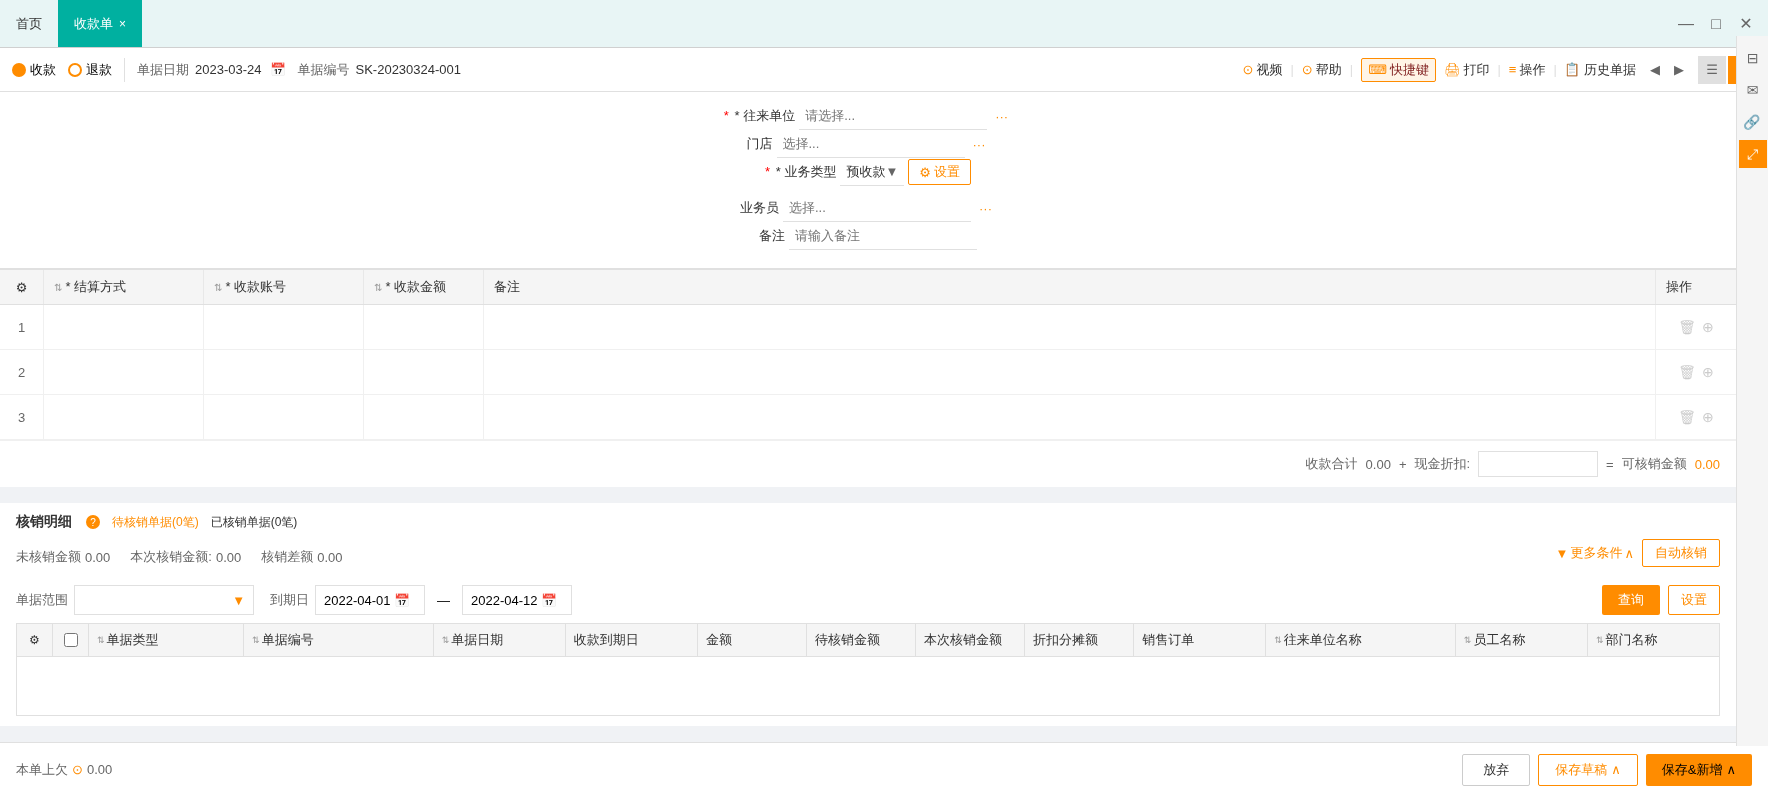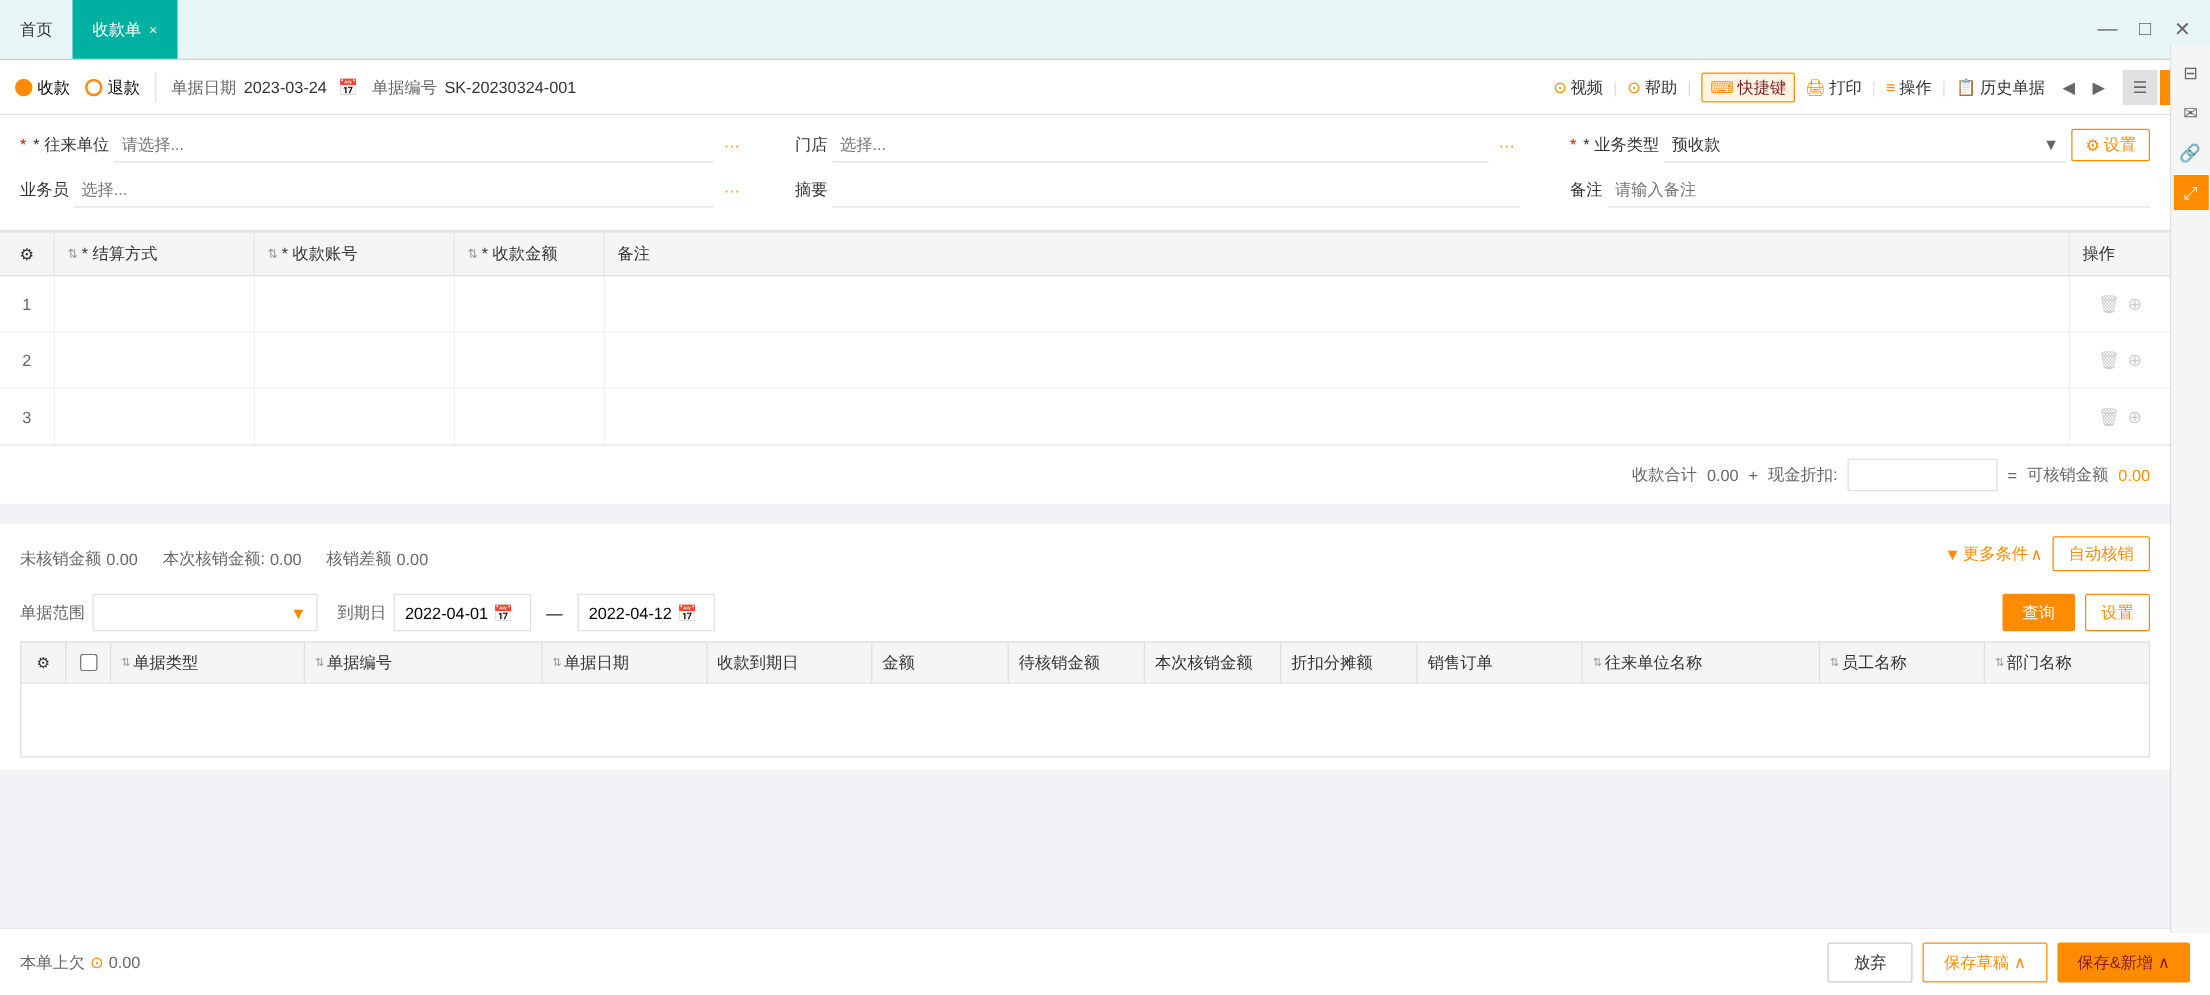--- a/index.html
+++ b/index.html
@@ -44,21 +44,21 @@
     .nav-arrows { display: flex; gap: 2px; }
     .nav-arrow { width: 22px; height: 22px; display: flex; align-items: center; justify-content: center; cursor: pointer; color: #666; }
     .view-btns { display: flex; }
     .view-btn { width: 28px; height: 28px; display: flex; align-items: center; justify-content: center; cursor: pointer; color: #fff; background: #ff8c00; }
     .view-btn2 { width: 28px; height: 28px; display: flex; align-items: center; justify-content: center; cursor: pointer; color: #fff; background: #ff8c00; }
 
     
     .form-area {
       background: #fff; padding: 10px 16px; border-bottom: 1px solid #e0e0e0;
     }
-    .form-row { display: flex; align-items: center; gap: 0; margin-bottom: 8px; }
+    .form-row { display: flex; align-items: center; gap: 0; margin-bottom: 8px; flex-direction: column; }
     .form-field { display: flex; align-items: center; flex: 1; gap: 4px; }
     .field-label { color: #333; white-space: nowrap; min-width: fit-content; }
     .required { color: #f00; margin-right: 2px; }
     .field-input {
       flex: 1; height: 28px; border: none; border-bottom: 1px solid #e0e0e0;
       padding: 0 6px; color: #ccc; outline: none; background: transparent;
     }
     .more-btn { color: #ff8c00; cursor: pointer; padding: 0 4px; }
     .select-input {
       flex: 1; height: 28px; border: none; border-bottom: 1px solid #e0e0e0;
@@ -157,21 +157,21 @@
     .bottom-bar {
       display: flex; align-items: center; background: #fff;
       padding: 10px 16px; border-top: 1px solid #e0e0e0;
       position: fixed; bottom: 0; left: 0; right: 0; height: 54px;
     }
     .bottom-info { display: flex; align-items: center; gap: 4px; color: #666; }
     .bottom-info-icon { color: #ff8c00; }
     .bottom-btns { margin-left: auto; display: flex; gap: 8px; }
     .btn-abandon { background: #fff; border: 1px solid #ccc; color: #333; padding: 6px 20px; cursor: pointer; border-radius: 2px; }
     .btn-draft { background: #fff; border: 1px solid #ff8c00; color: #ff8c00; padding: 6px 16px; cursor: pointer; border-radius: 2px; display: flex; align-items: center; gap: 4px; }
-    .btn-save-new { background: #ff8c00; border: none; color: #7f1d1d; padding: 6px 16px; cursor: pointer; border-radius: 2px; display: flex; align-items: center; gap: 4px; }
+    .btn-save-new { background: #ff8c00; border: none; color: #000000; padding: 6px 16px; cursor: pointer; border-radius: 2px; display: flex; align-items: center; gap: 4px; }
 
     
     .right-sidebar {
       position: fixed; right: 0; top: 36px; width: 32px; background: #f5f5f5;
       border-left: 1px solid #e0e0e0; display: flex; flex-direction: column;
       align-items: center; padding-top: 8px; gap: 4px; height: calc(100% - 86px);
     }
     .sidebar-icon { width: 28px; height: 28px; display: flex; align-items: center; justify-content: center; cursor: pointer; color: #666; font-size: 14px; }
     .sidebar-icon-active { background: #ff8c00; color: #fff; }
 
@@ -295,24 +295,20 @@
         </button>
       </div>
     </div>
     <div class="form-row">
       <div class="form-field" style="flex:2.5;">
         <span class="field-label">业务员</span>
         <input class="field-input" type="text" placeholder="选择..." style="">
         <span class="more-btn">···</span>
       </div>
       <div style="width:40px"></div>
-      <div class="form-field" style="flex:2.5;">
-        <span class="field-label">摘要</span>
-        <input class="field-input" type="text" style="">
-      </div>
       <div style="width:40px"></div>
       <div class="form-field" style="flex:2;">
         <span class="field-label">备注</span>
         <input class="field-input" type="text" placeholder="请输入备注" style="">
       </div>
     </div>
   </div>
 
   <div class="table-container">
     <div class="table-header">
@@ -387,20 +383,26 @@
     <span>现金折扣:</span>
     <input class="footer-input" type="text" style="">
     <span>=</span>
     <span>可核销金额</span>
     <span class="footer-orange">0.00</span>
   </div>
 
   <div class="section-divider"></div>
 
   <div class="hexiao-section">
+    <div class="hexiao-header">
+      <span class="hexiao-title">核销明细</span>
+      <span class="info-icon">?</span>
+      <span class="hexiao-tab">待核销单据(0笔)</span>
+      <span class="hexiao-tab-text">已核销单据(0笔)</span>
+    </div>
     <div class="hexiao-info">
       <div class="hexiao-info-item">
         <span>未核销金额</span>
         <span>0.00</span>
       </div>
       <div class="hexiao-info-item">
         <span>本次核销金额:</span>
         <span>0.00</span>
       </div>
       <div class="hexiao-info-item">

